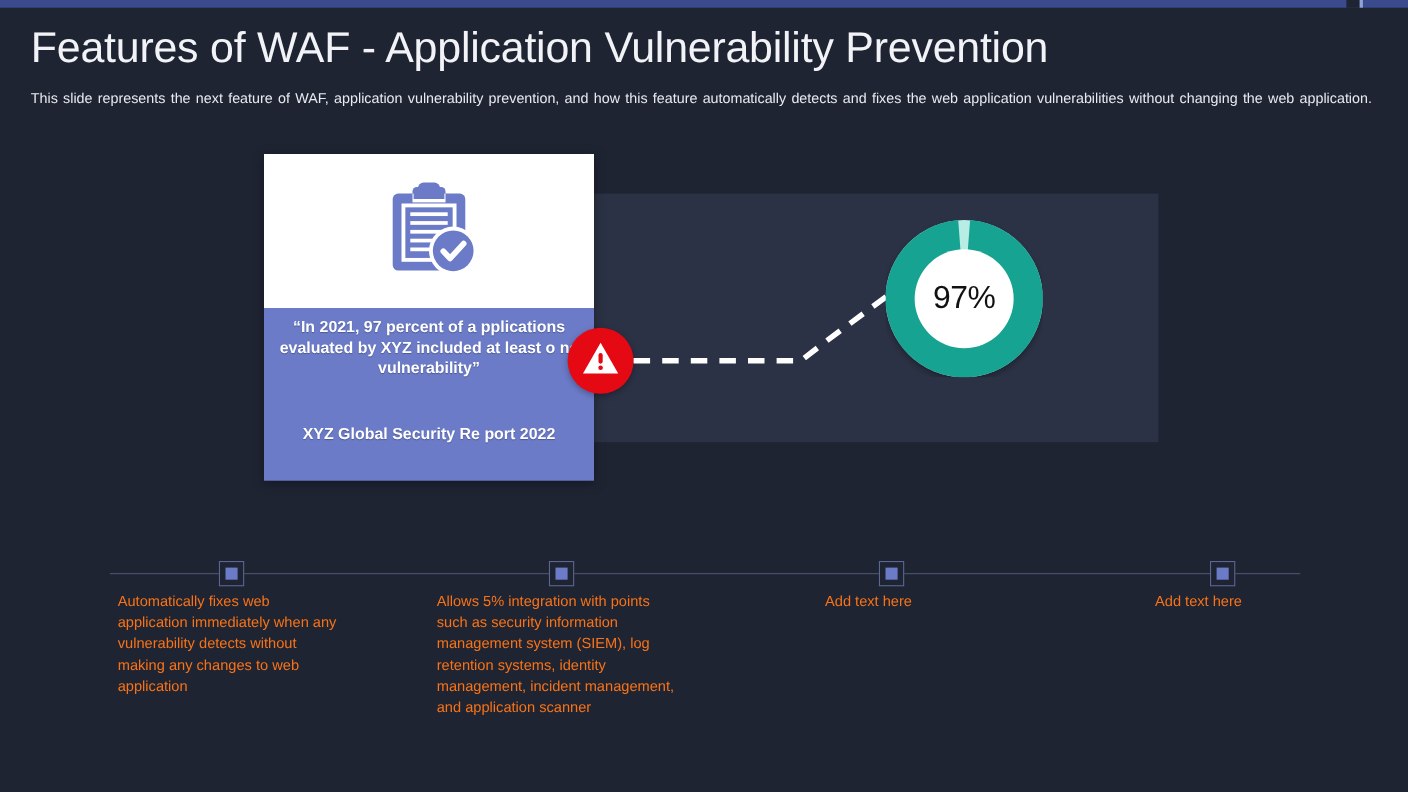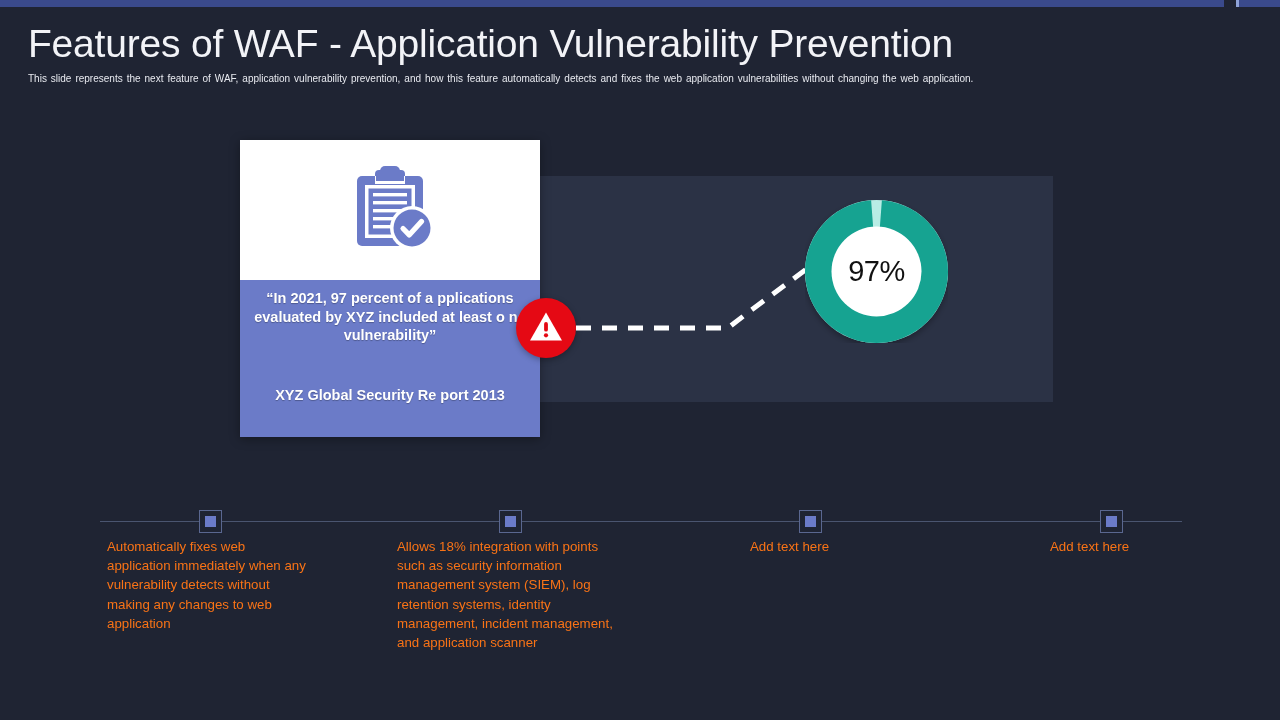--- a/index.html
+++ b/index.html
@@ -50,23 +50,23 @@
     font-size: 39px;
     line-height: 46px;
     font-weight: 400;
     color: #f2f3f7;
     letter-spacing: -0.2px;
     white-space: nowrap;
   }
   .subtitle {
     position: absolute;
     left: 28px;
-    top: 71px;
+    top: 82px;
     width: 1220px;
-    font-size: 10px;
+    font-size: 13px;
     line-height: 15px;
     color: #e8eaf0;
     word-spacing: 1.2px;
     white-space: nowrap;
   }
 
   
   .panel {
     position: absolute;
     left: 526px;
@@ -249,21 +249,21 @@
           <rect x="31" y="65" width="18" height="3.4" fill="#ffffff"></rect>
 
           <circle cx="70" cy="68" r="22" fill="#ffffff"></circle>
           <circle cx="70" cy="68" r="18.5" fill="#6b7bc8"></circle>
           <path d="M61 68.5l6.2 6.4L79.5 61.5" fill="none" stroke="#ffffff" stroke-width="5.2" stroke-linecap="round" stroke-linejoin="round"></path>
         </svg>
       </span>
     </div>
     <div class="card-body"></div>
     <div class="card-quote">“In 2021, 97 percent of a pplications evaluated by XYZ included at least o ne vulnerability”</div>
-    <div class="card-source">XYZ Global Security Re port 2013</div>
+    <div class="card-source">XYZ Global Security Re port 2022</div>
   </div>
 
   <div class="warning-badge">
     <span>
       <svg width="34" height="31" viewBox="0 0 34 31" aria-hidden="true">
         <path d="M17 1.5L33 29.5H1z" fill="#ffffff"></path>
         <rect x="15.1" y="11" width="3.8" height="9.6" rx="1.9" fill="#e50914"></rect>
         <circle cx="17" cy="24.3" r="2.1" fill="#e50914"></circle>
       </svg>
     </span>
@@ -299,17 +299,17 @@
     <i></i>
   </div>
   <div class="tl-marker" style="left:799px;">
     <i></i>
   </div>
   <div class="tl-marker" style="left:1100px;">
     <i></i>
   </div>
 
   <div class="tl-text" style="left:107px; width:200px;">Automatically fixes web application immediately when any vulnerability detects without making any changes to web application</div>
-  <div class="tl-text" style="left:397px; width:222px;">Allows 18% integration with points such as security information management system (SIEM), log retention systems, identity management, incident management, and application scanner</div>
+  <div class="tl-text" style="left:397px; width:222px;">Allows 5% integration with points such as security information management system (SIEM), log retention systems, identity management, incident management, and application scanner</div>
   <div class="tl-text" style="left:750px; width:200px;">Add text here</div>
   <div class="tl-text" style="left:1050px; width:200px;">Add text here</div>
 
 </div>
 
 </body></html>

